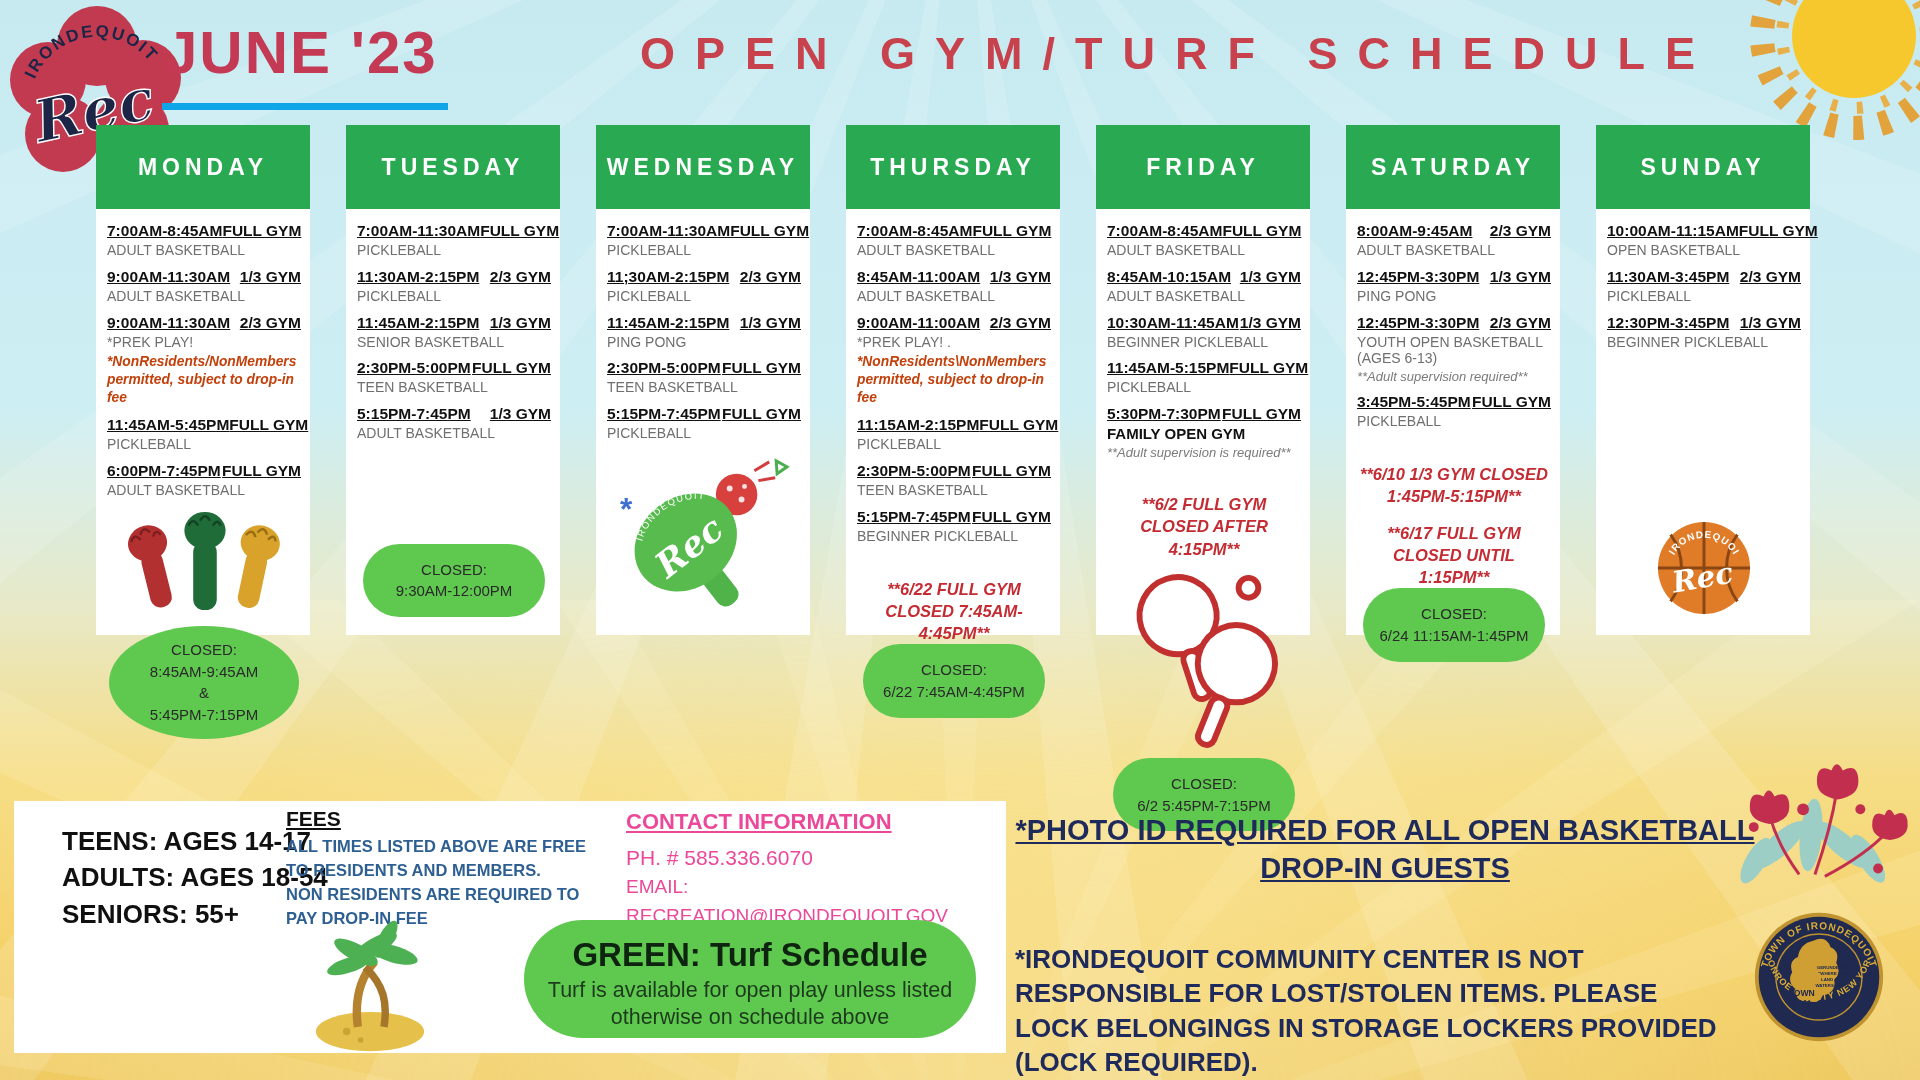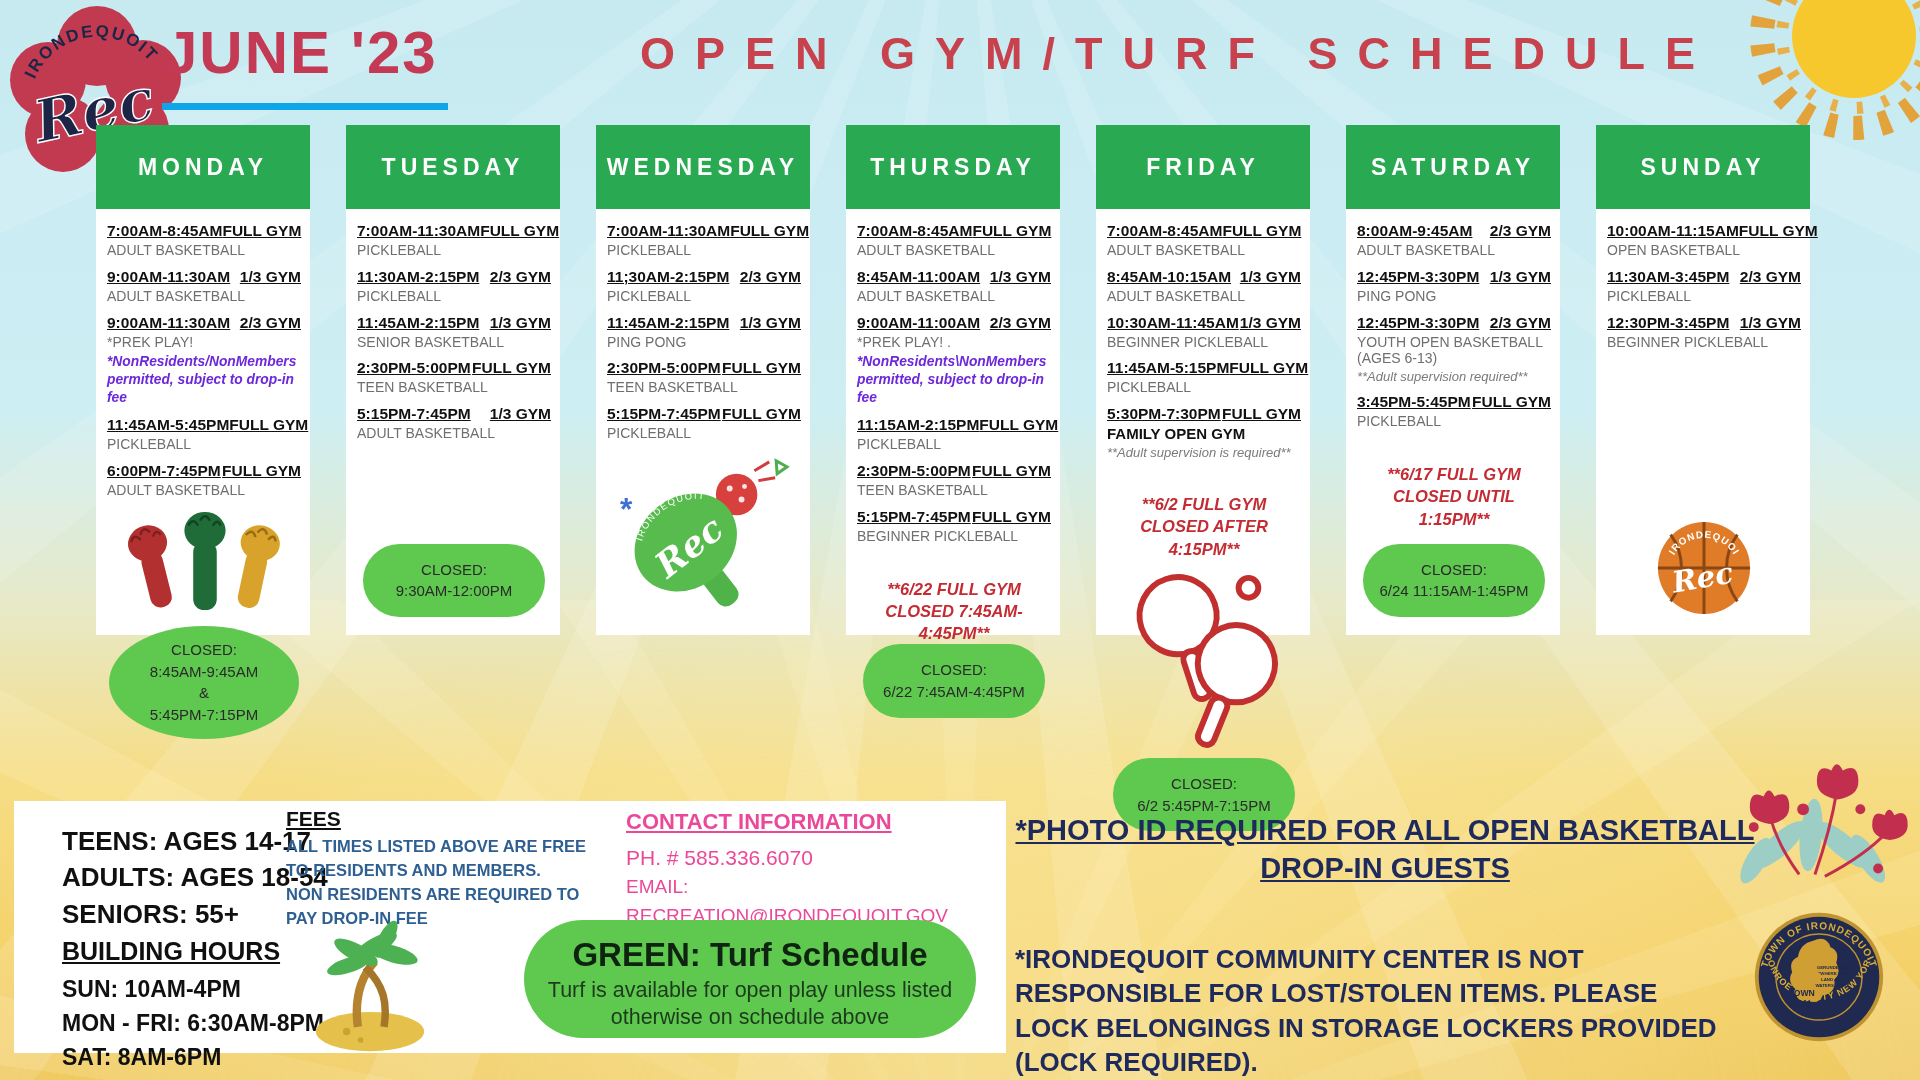--- a/index.html
+++ b/index.html
@@ -22,21 +22,21 @@
   .board{position:absolute;left:96px;top:125px;display:flex;gap:36px;}
   .day-col{width:214px;display:flex;flex-direction:column;}
   .day-header{height:84px;background:#2aa953;color:#fff;display:flex;align-items:center;justify-content:center;
        font-weight:bold;font-size:23px;letter-spacing:5px;}
   .day-body{background:#fff;height:426px;padding:13px 9px 18px 11px;display:flex;flex-direction:column;box-sizing:border-box;}
   .slot{margin-bottom:9px;}
   .slot-line{display:flex;justify-content:space-between;align-items:baseline;font-weight:bold;font-size:15.5px;color:#111;}
   .slot-time,.slot-gym{text-decoration:underline;white-space:nowrap;}
   .activity{color:#6f6f6f;font-size:14px;margin-top:2px;line-height:1.2;}
   .activity.bold{color:#111;font-weight:bold;font-size:15px;}
-  .purple-note{color:#6d28d9;font-weight:bold;font-style:italic;font-size:13.8px;line-height:1.3;margin-top:3px;}
+  .purple-note{color:#c2410c;font-weight:bold;font-style:italic;font-size:13.8px;line-height:1.3;margin-top:3px;}
   .gray-note{color:#7a7a7a;font-style:italic;font-size:13px;margin-top:2px;}
   .red-note{color:#c42b32;font-weight:bold;font-style:italic;font-size:16.5px;text-align:center;line-height:1.35;margin:24px 2px 0;}
   .red-note + .red-note{margin-top:14px;}
   .col-bottom{margin-top:auto;display:flex;flex-direction:column;align-items:center;gap:10px;}
   .closed-pill{background:#5fc84f;width:94%;box-sizing:border-box;text-align:center;color:#2a2a2a;
        font-size:15px;line-height:1.45;padding:15px 6px;border-radius:56px;}
   .closed-pill.pill-tall{border-radius:50%;padding:13px 6px;width:98%;}
   .illustration{line-height:0;}
   
   .panel{position:absolute;left:14px;top:801px;width:992px;height:252px;background:#fff;}
@@ -423,20 +423,21 @@
           <div class="activity">YOUTH OPEN BASKETBALL (AGES 6-13)</div>
           <div class="gray-note">**Adult supervision required**</div>
         </div>
         <div class="slot">
           <div class="slot-line">
             <span class="slot-time">3:45PM-5:45PM</span>
             <span class="slot-gym">FULL GYM</span>
           </div>
           <div class="activity">PICKLEBALL</div>
         </div>
+        <div class="red-note">**6/10 1/3 GYM CLOSED 1:45PM-5:15PM**</div>
         <div class="red-note">**6/17 FULL GYM CLOSED UNTIL 1:15PM**</div>
         <div class="col-bottom">
           <div class="closed-pill">
             <div class="pill-line">CLOSED:</div>
             <div class="pill-line">6/24 11:15AM-1:45PM</div>
           </div>
         </div>
       </div>
     </div>
     <div class="day-col">
@@ -478,26 +479,20 @@
         </div>
       </div>
     </div>
   </div>
 
 <div class="panel">
   <div class="ages">
     <div>TEENS: AGES 14-17</div>
     <div>ADULTS: AGES 18-54</div>
     <div>SENIORS: 55+</div>
-  </div>
-  <div class="bhours">
-    <div class="bhours-title">BUILDING HOURS</div>
-    <div class="bhours-line">SUN: 10AM-4PM</div>
-    <div class="bhours-line">MON - FRI: 6:30AM-8PM</div>
-    <div class="bhours-line">SAT: 8AM-6PM</div>
   </div>
   <div class="fees">
     <div class="fees-title">FEES</div>
     <div class="fees-line">ALL TIMES LISTED ABOVE ARE FREE TO RESIDENTS AND MEMBERS.</div>
     <div class="fees-line">NON RESIDENTS ARE REQUIRED TO PAY DROP-IN FEE</div>
   </div>
   <div class="palm">
     <svg width="140" height="140" viewBox="0 0 150 150">
       <ellipse cx="75" cy="127" rx="58" ry="21" fill="#e5c14b"></ellipse>
       <circle cx="50" cy="127" r="4" fill="#caa433"></circle>

